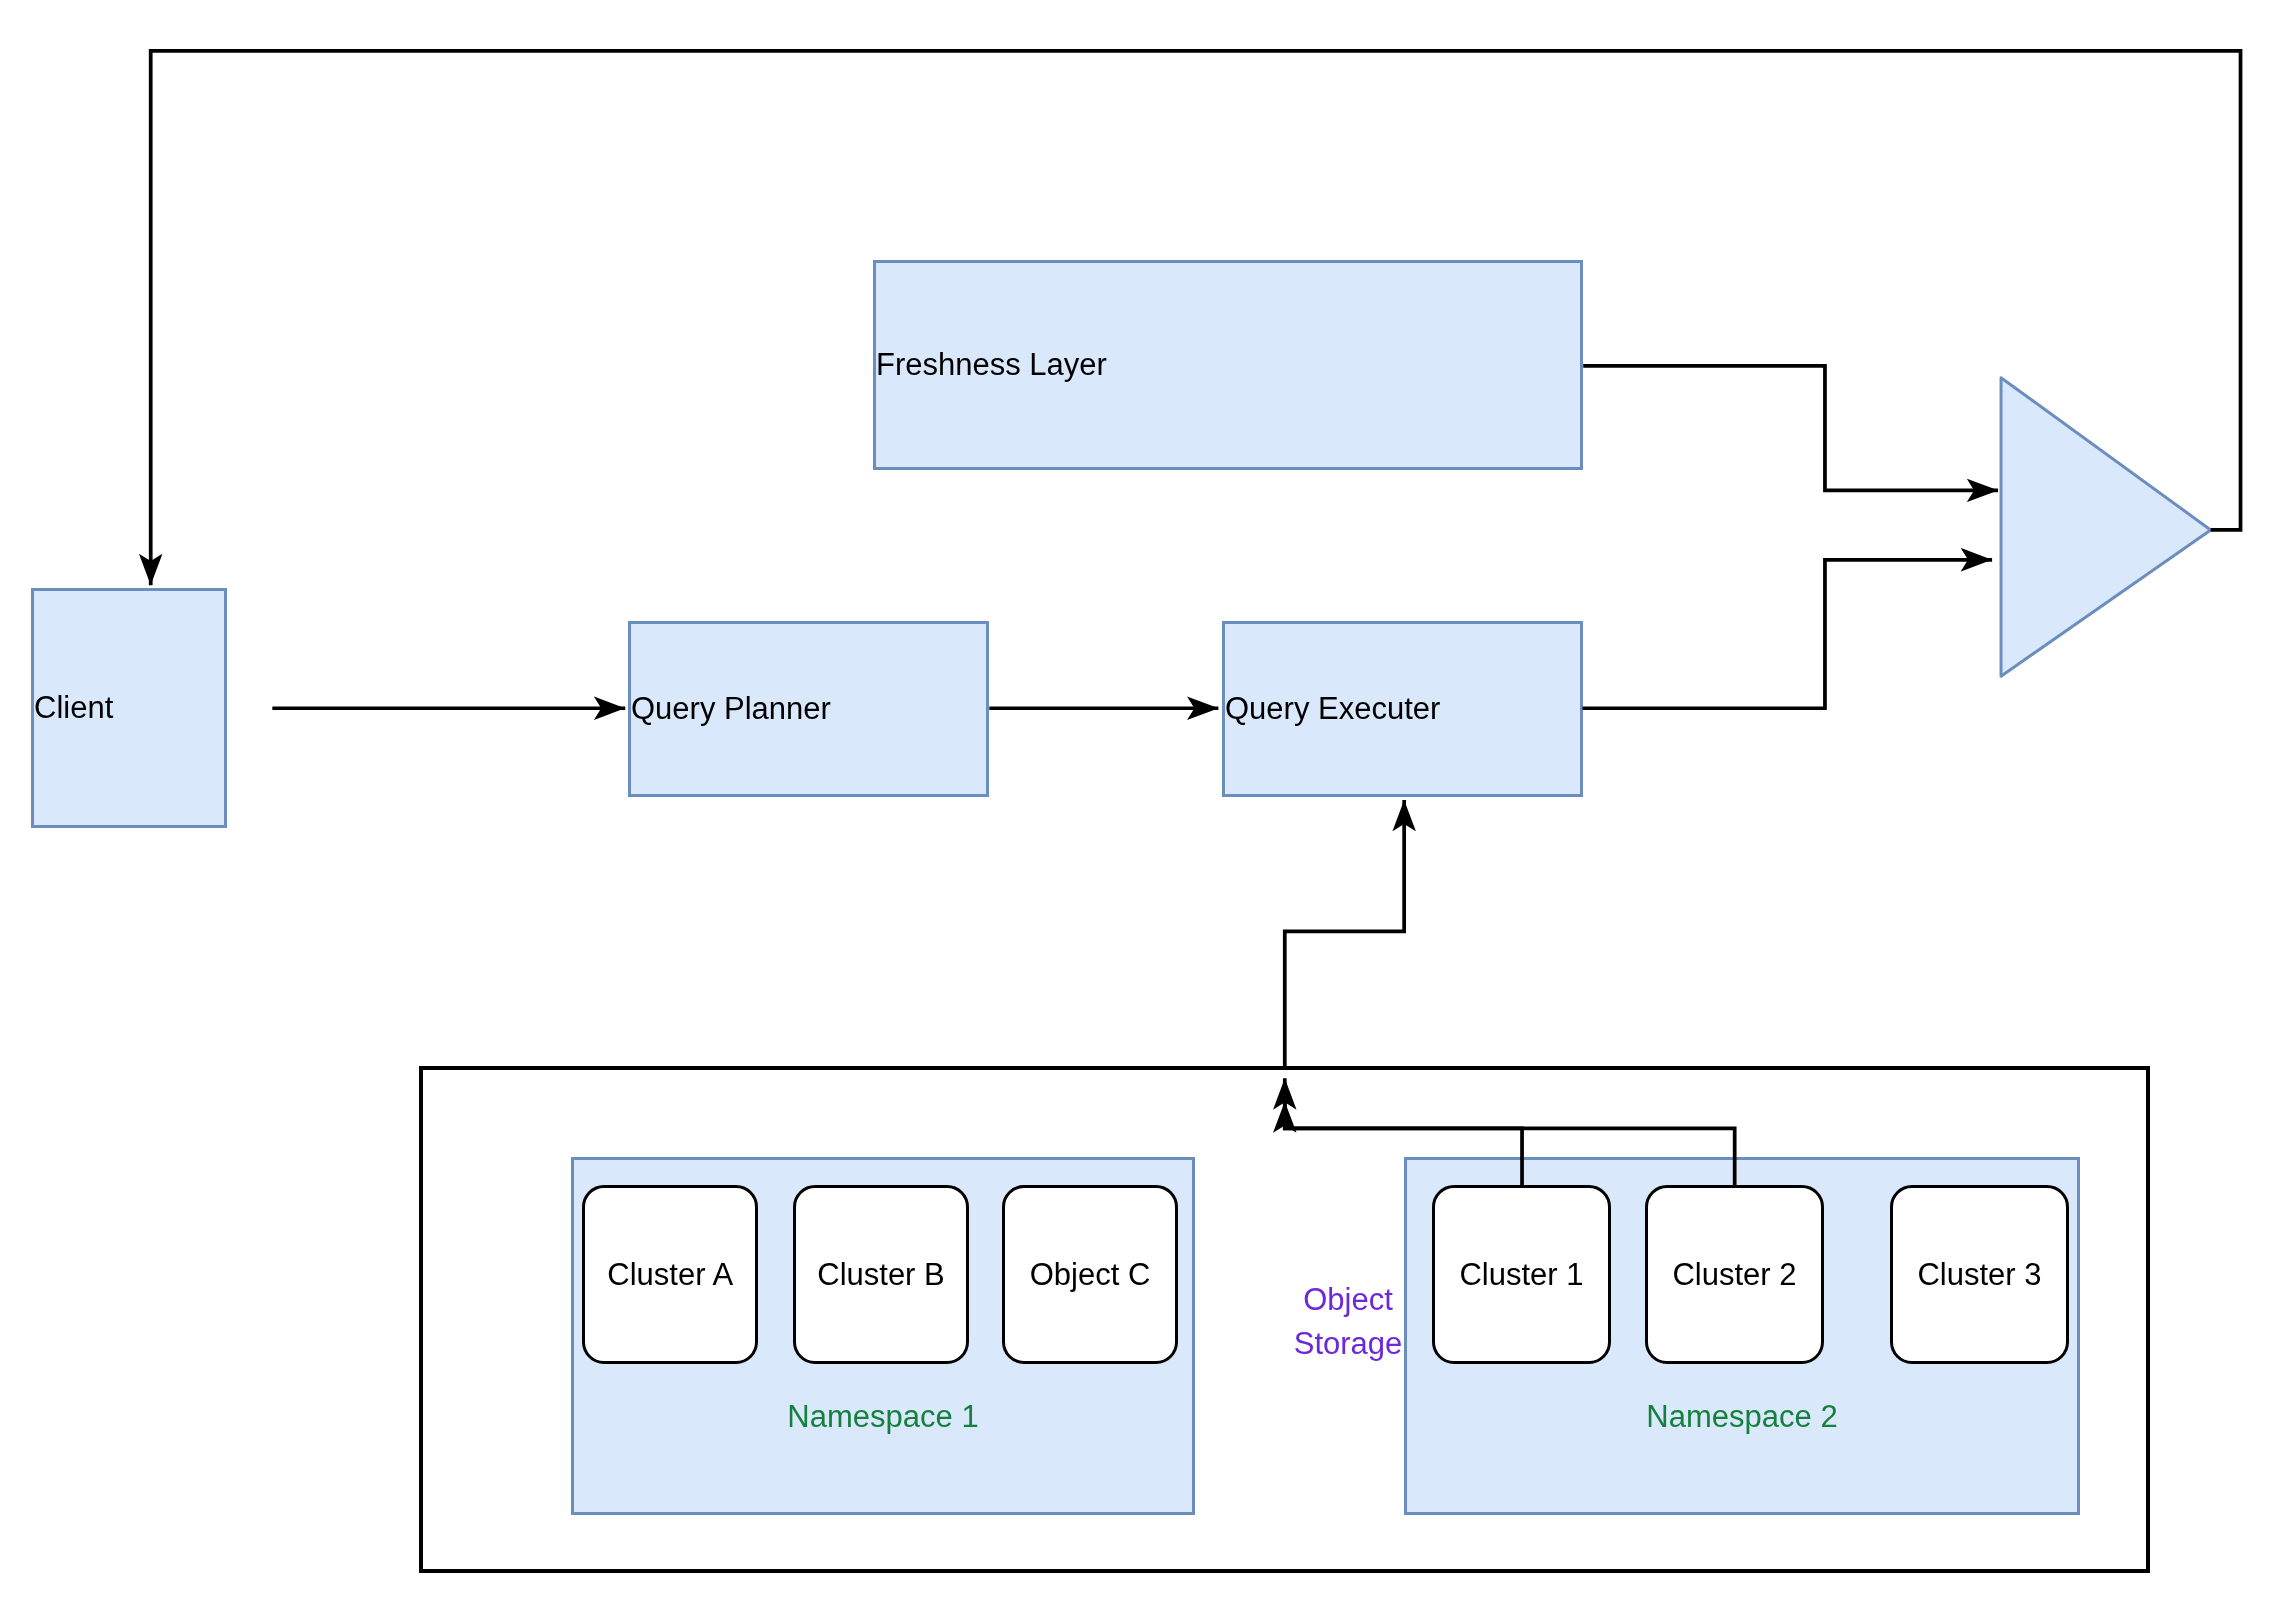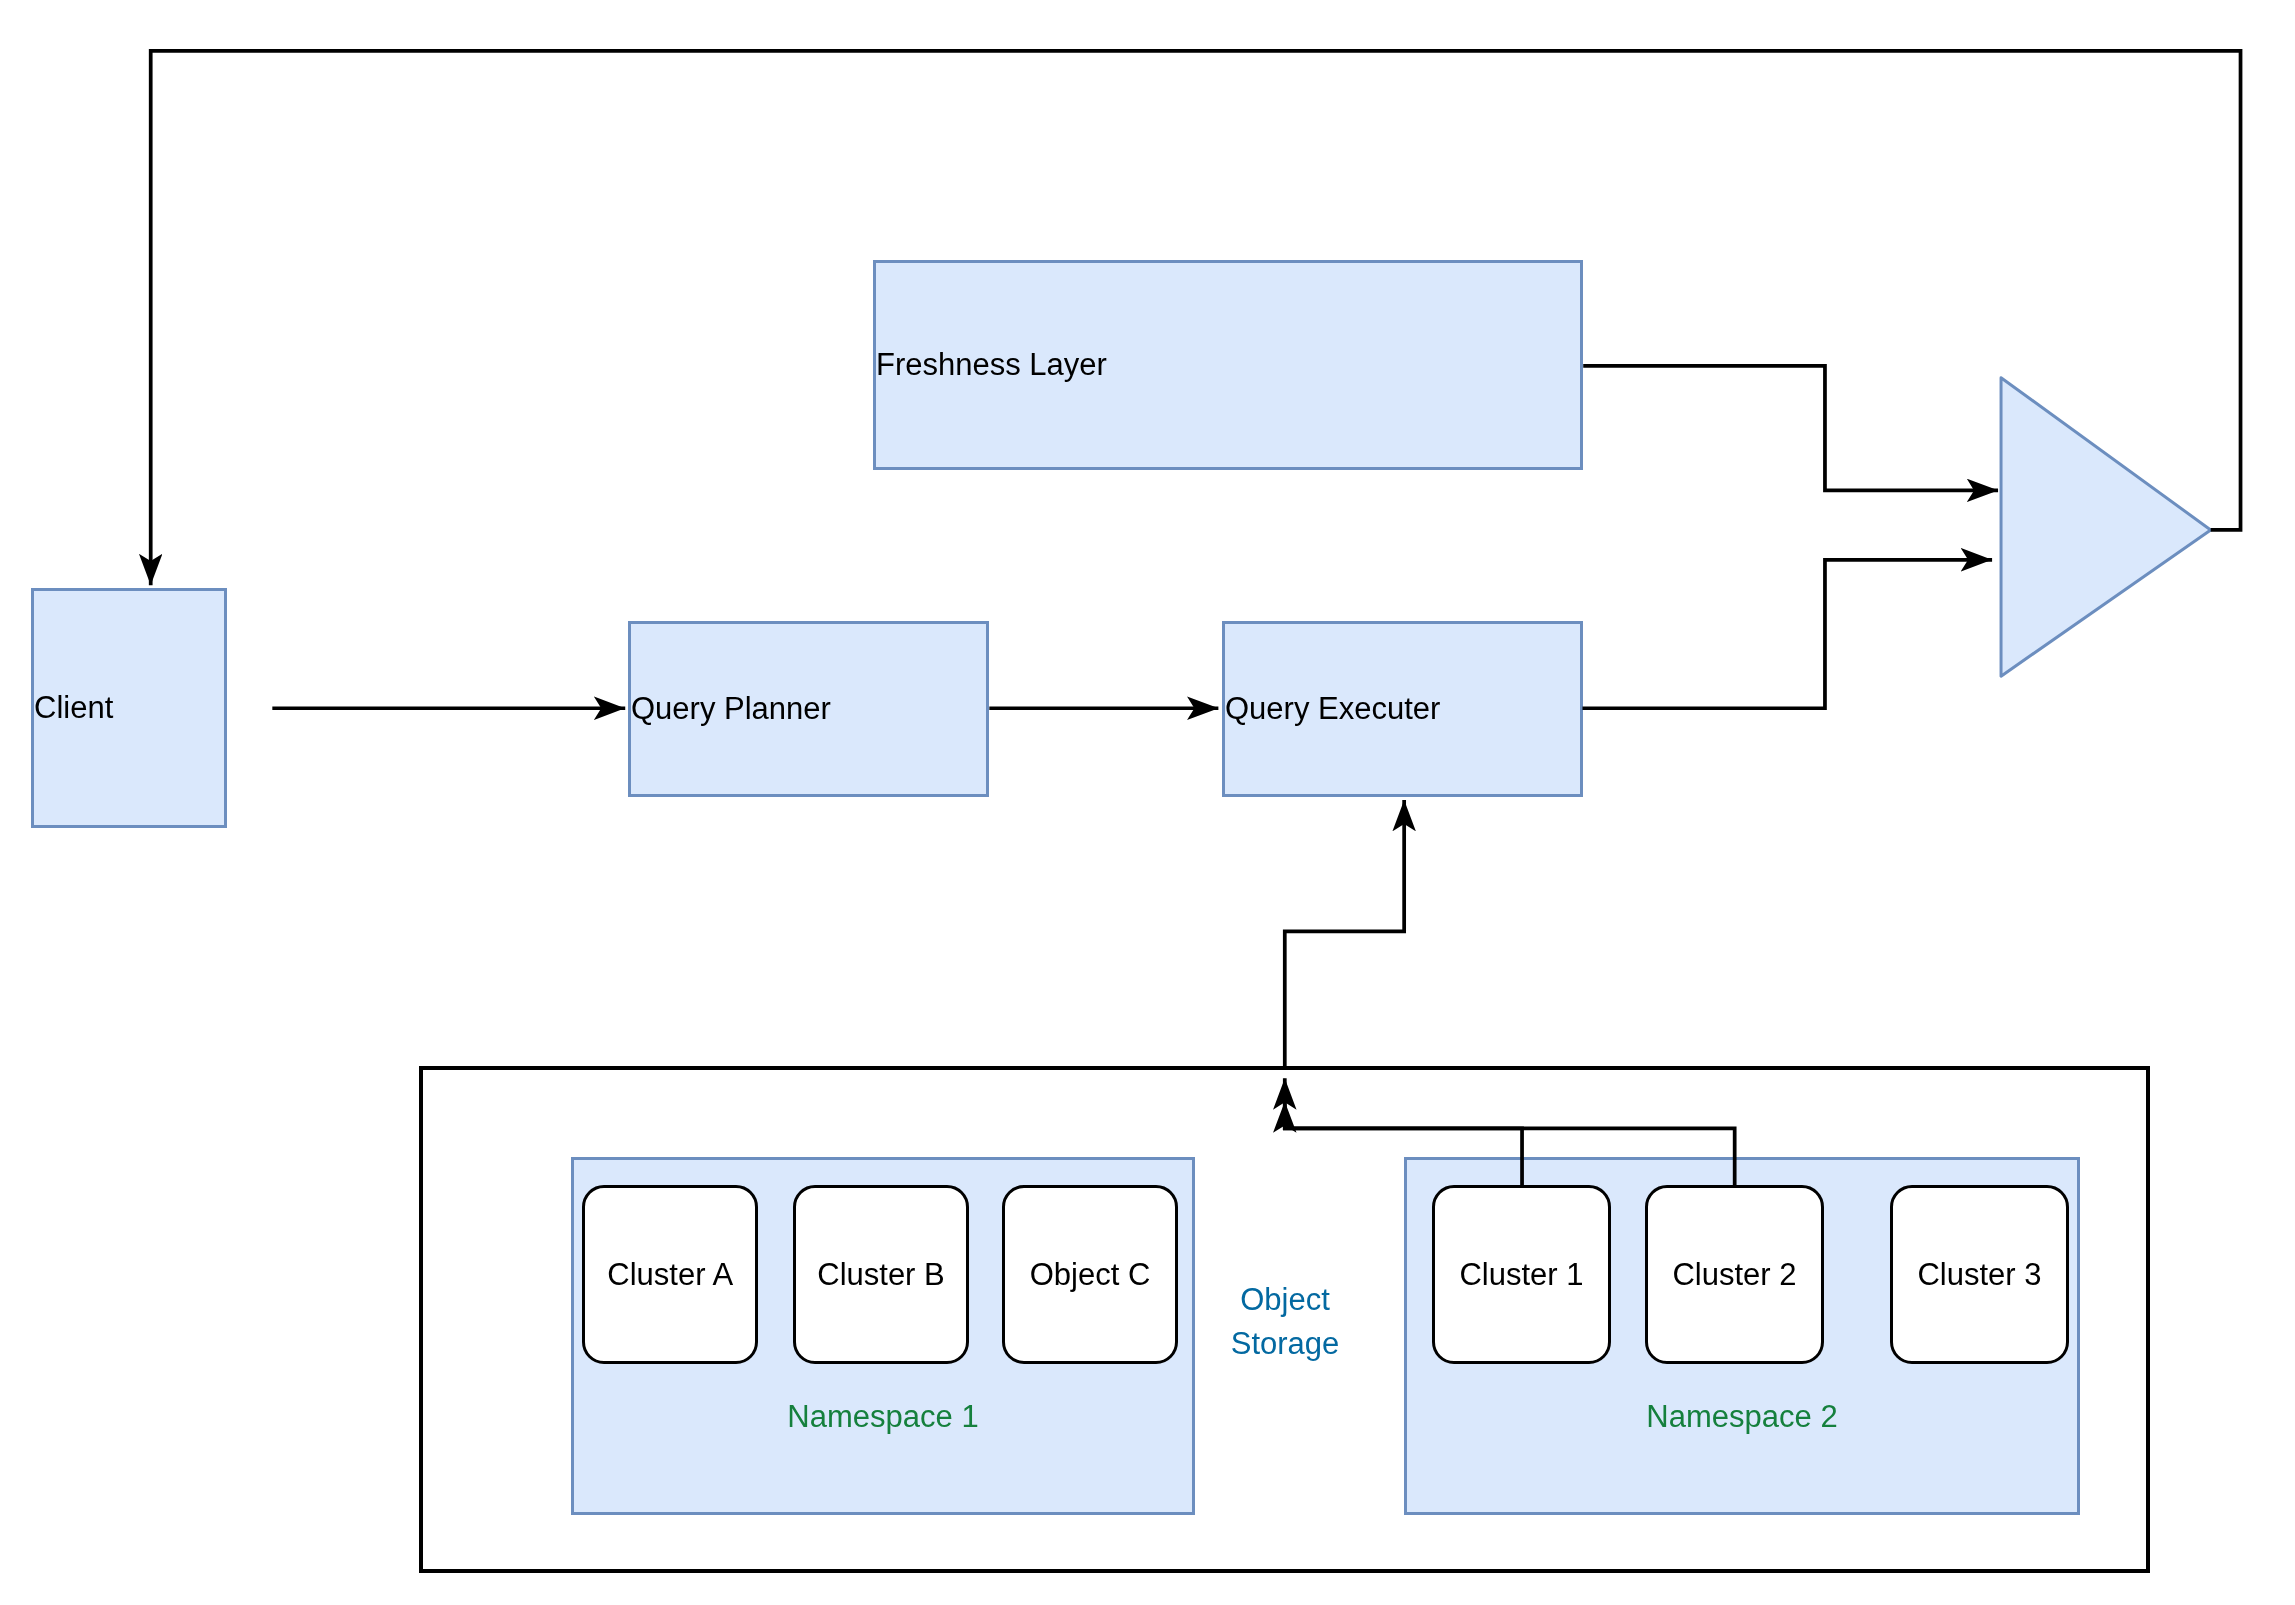--- a/index.html
+++ b/index.html
@@ -68,27 +68,27 @@
     align-items: center;
     justify-content: center;
     font-size: 31px;
     color: #000000;
   }
   .cluster.w1 { width: 176px; }
   .cluster.w2 { width: 179px; }
   
   .os-label {
     position: absolute;
-    left: 1173px;
+    left: 1236px;
     top: 1278px;
     width: 224px;
     text-align: center;
     font-size: 31px;
     line-height: 44px;
-    color: #0369a1;
+    color: #6d28d9;
   }
   .tri-label {
     position: absolute;
     left: 2007px;
     top: 470px;
     width: 157px;
     text-align: left;
     font-size: 28px;
     line-height: 41px;
     color: #000000;

